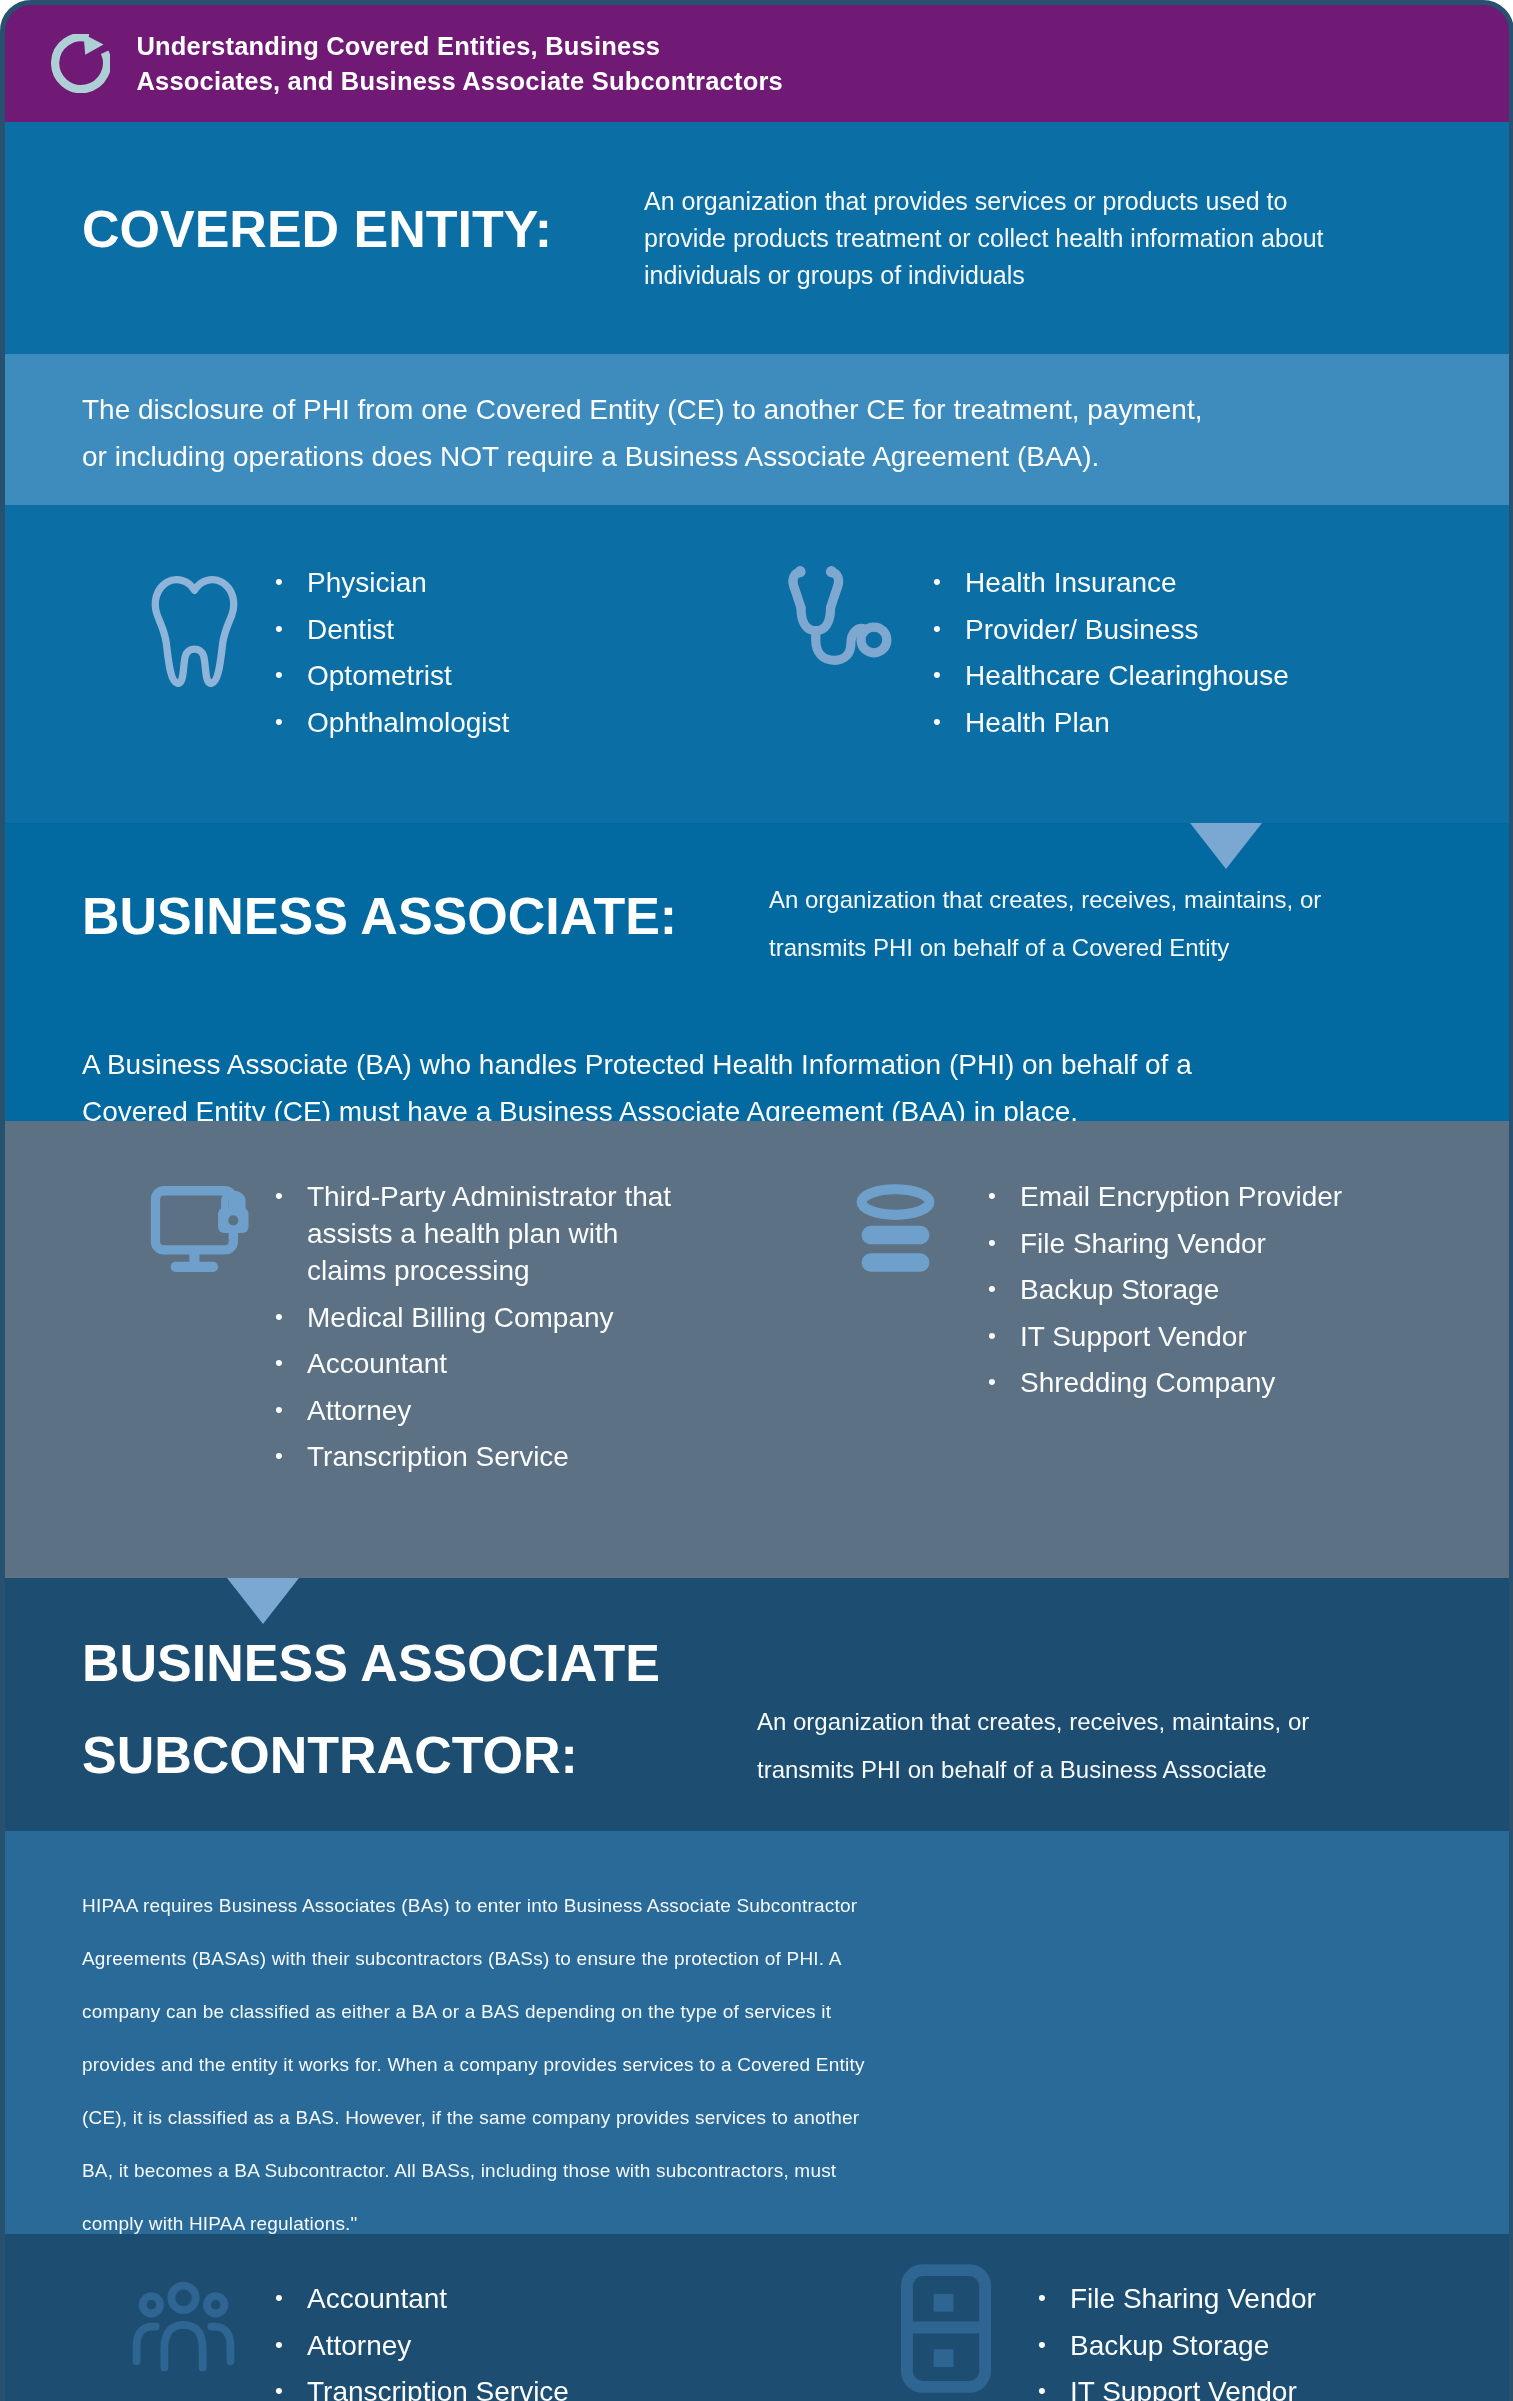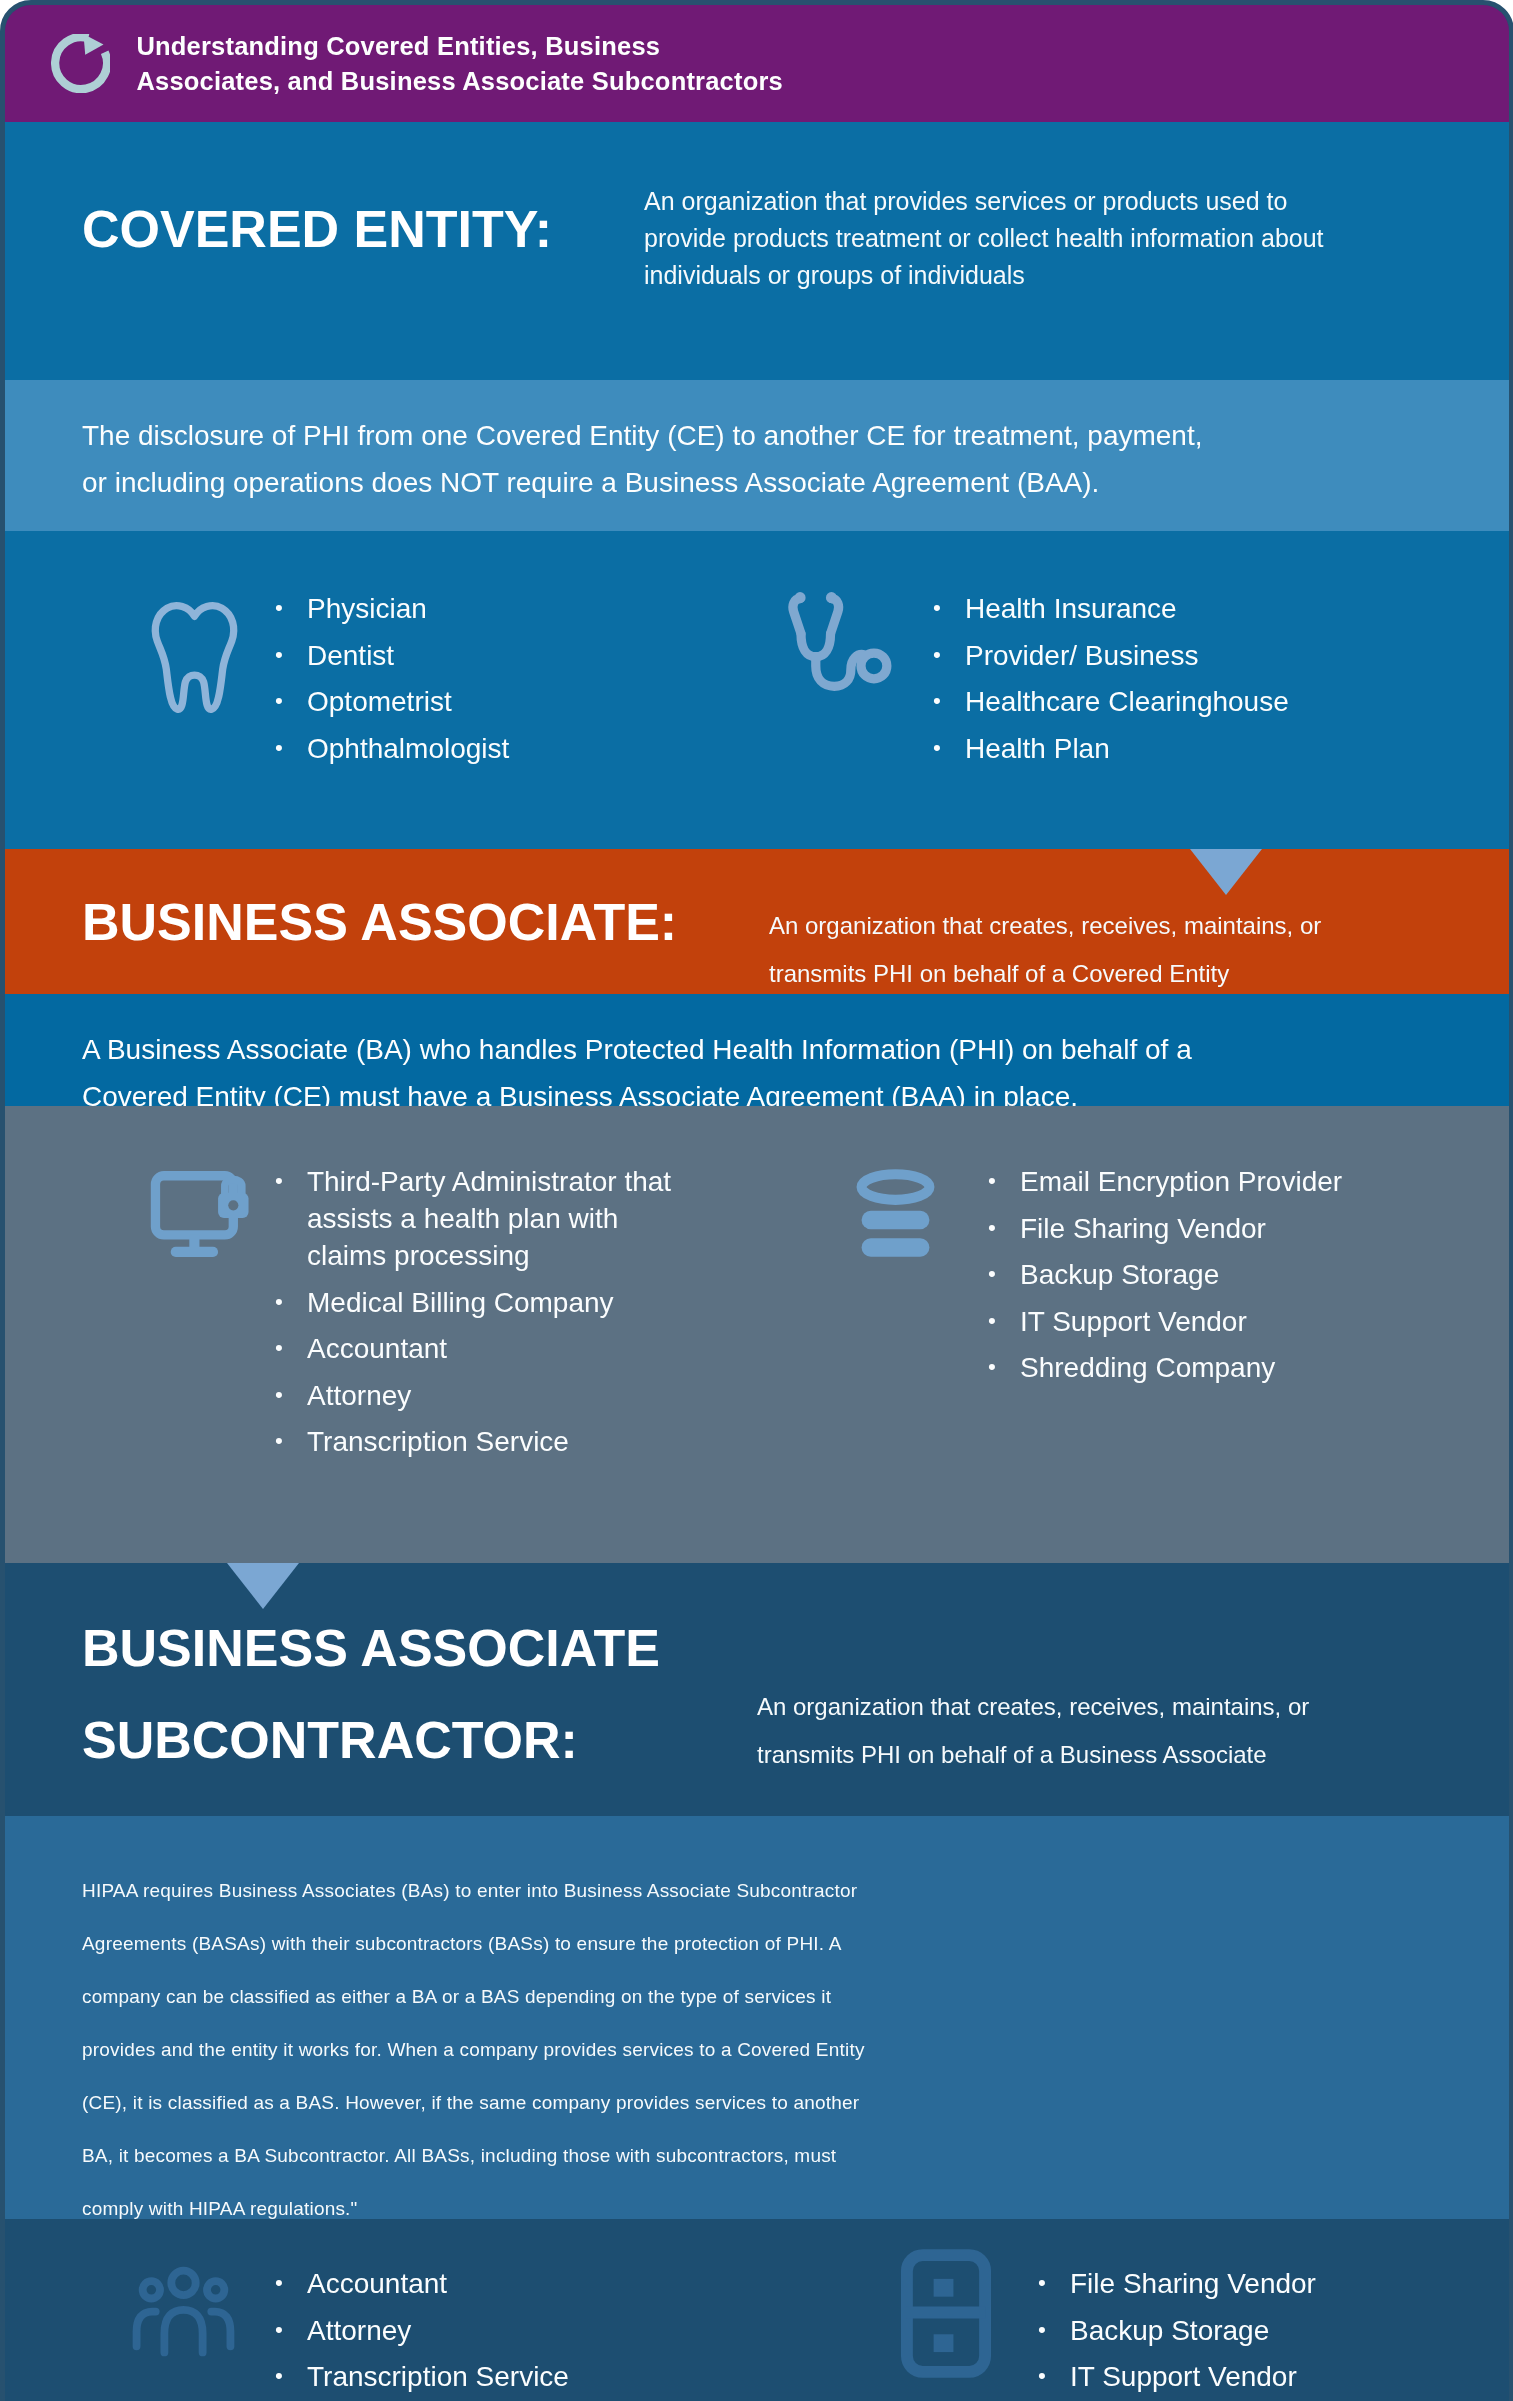--- a/index.html
+++ b/index.html
@@ -27,21 +27,21 @@
     background: #701a75;
     display: flex;
     align-items: center;
     padding-left: 46px;
     gap: 26.4px;
   }
   .header-title { font-size: 25.5px; line-height: 35px; font-weight: 600; letter-spacing: 0.2px; color: #FDFEFE; }
   .header-title span { display: block; }
 
   
-  .ce-main { height: 258px; background: #0B6EA4; padding-left: 44px; }
+  .ce-main { height: 232px; background: #0B6EA4; padding-left: 44px; }
   .ce-title {
     position: absolute; left: 77px; top: 77px;
     font-size: 52px; font-weight: 700; letter-spacing: 0;
   }
   .def-block { font-size: 25px; line-height: 37px; color: #F6FAFC; }
   .def-block span { display: block; }
   .ce-def { position: absolute; left: 639px; top: 61px; }
 
   .band { font-size: 28px; line-height: 47px; color: #FDFEFE; }
   .band span { display: block; }
@@ -53,21 +53,21 @@
   .list { list-style: none; font-size: 28px; color: #FBFDFE; }
   .list li { position: relative; padding-left: 35px; line-height: 37px; margin-bottom: 9.6px; }
   .list li::before { content: "\2022"; position: absolute; left: 2.9px; top: -1px; font-size: 0.8em; }
 
   .ce-icons .col1-icon { position: absolute; left: 144px; top: 67px; }
   .ce-icons .col1-list { position: absolute; left: 267px; top: 59px; }
   .ce-icons .col2-icon { position: absolute; left: 772px; top: 54px; }
   .ce-icons .col2-list { position: absolute; left: 925px; top: 59px; }
 
   
-  .ba-head { height: 145px; background: #c2410c; }
+  .ba-head { height: 186px; background: #0369a1; }
   .sec-title { font-size: 52px; font-weight: 700; }
   .ba-head .sec-title { position: absolute; left: 77px; top: 50%; transform: translateY(-50%); }
   .small-def { font-size: 24px; line-height: 48px; color: #F6FAFC; }
   .small-def span { display: block; }
   .ba-head .small-def { position: absolute; left: 764px; top: 53px; }
 
   .ba-band { height: 112px; background: #0369a1; padding: 32px 58px 0 77px; }
 
   .ba-icons { height: 457px; background: #5C7183; padding-left: 12px; }
   .ba-icons .col1-icon { position: absolute; left: 142px; top: 53px; }

